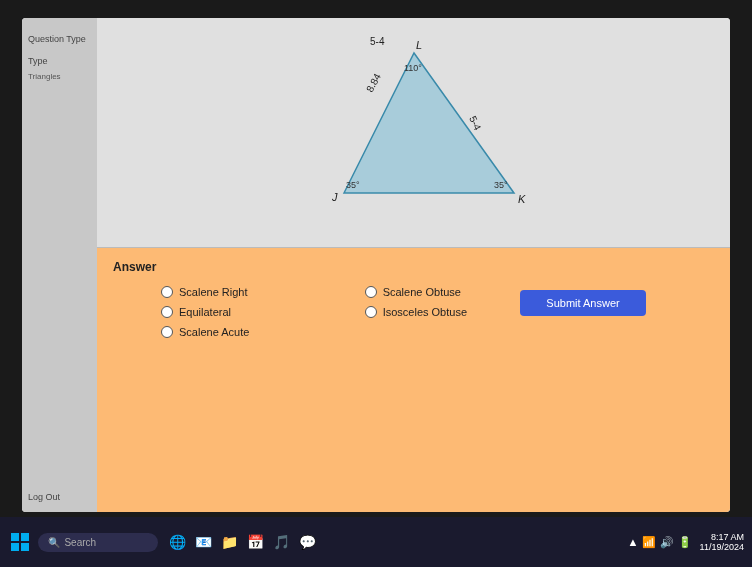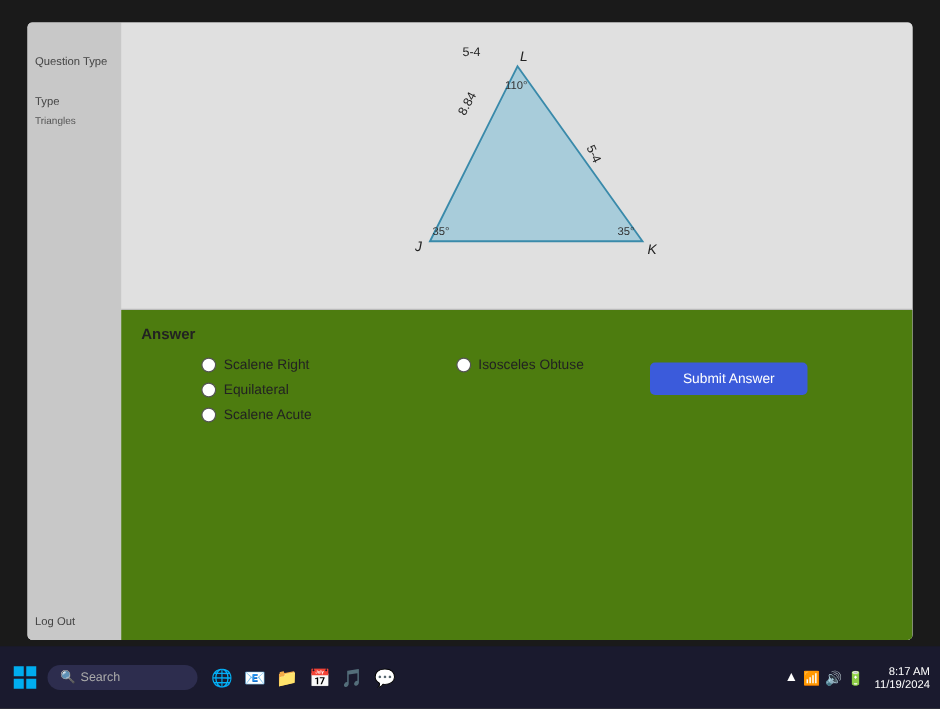--- a/index.html
+++ b/index.html
@@ -43,21 +43,21 @@
       background: #c8c8c8;
       display: flex;
       flex-direction: column;
       padding: 8px 6px;
       gap: 4px;
     }
 
     .sidebar-label {
       font-size: 9px;
       color: #444;
-      margin-top: 18px;
+      margin-top: 8px;
     }
 
     .sidebar-item {
       font-size: 8px;
       color: #555;
       padding: 2px 0;
       cursor: pointer;
     }
 
     .logout {
@@ -94,21 +94,21 @@
       height: 100%;
     }
 
     
     .answer-section {
       position: absolute;
       left: 75px;
       top: 230px;
       right: 0;
       bottom: 0;
-      background: #4d7c0f;
+      background: #fdba74;
       padding: 12px 16px;
     }
 
     .answer-title {
       font-size: 12px;
       font-weight: bold;
       color: #222;
       margin-bottom: 12px;
     }
 
@@ -290,20 +290,24 @@
           </label>
           <label class="option-item">
             <div class="radio-circle"></div>
             <span>Scalene Acute</span>
           </label>
         </div>
 
         <div class="option-col">
           <label class="option-item">
             <div class="radio-circle"></div>
+            <span>Scalene Obtuse</span>
+          </label>
+          <label class="option-item">
+            <div class="radio-circle"></div>
             <span>Isosceles Obtuse</span>
           </label>
         </div>
 
         <div class="btn-col">
           <button class="submit-btn">Submit Answer</button>
         </div>
       </div>
     </div>
 

